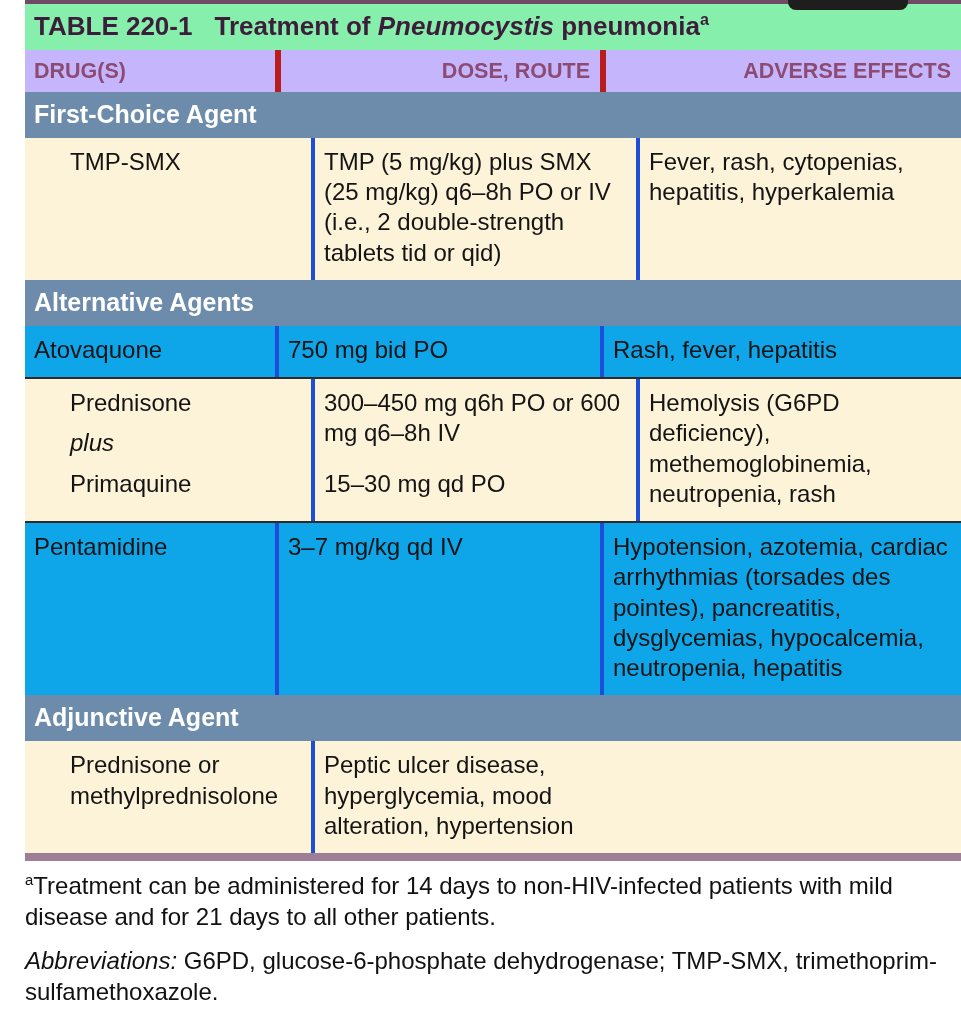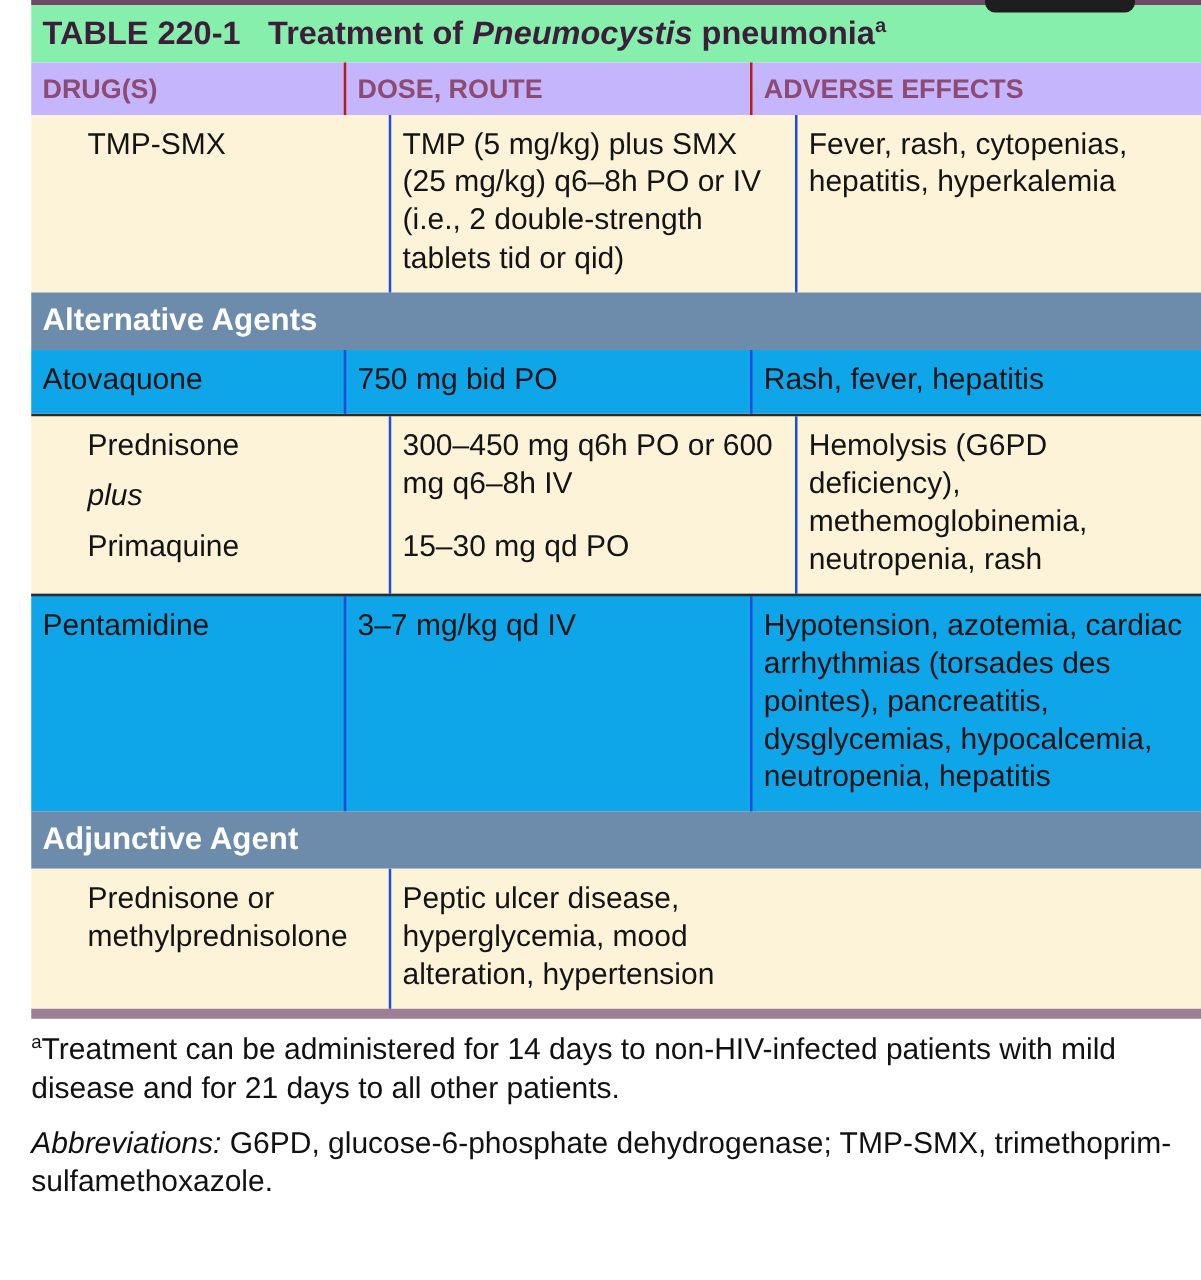--- a/index.html
+++ b/index.html
@@ -35,36 +35,36 @@
     display: grid;
     grid-template-columns: 250px 325px 1fr;
   }
   .head-row {
     background: #c4b5fd;
     color: #8d4a73;
     font-weight: bold;
     font-size: 21.5px;
   }
   .hcell { padding: 9px 10px 8px 9px; }
-  .hcell + .hcell { border-left: 2px solid #b91c1c; }
+  .hcell + .hcell { border-left: 6px solid #b91c1c; text-align: right; }
 
   .section-bar {
     background: #6d8cac;
     color: #ffffff;
     font-weight: bold;
     font-size: 25px;
     padding: 8px 10px 9px 9px;
   }
 
   .cell {
     padding: 9px 10px 12px 9px;
     font-size: 24px;
     line-height: 1.26;
   }
-  .cell + .cell { border-left: 2px solid #1d4ed8; }
+  .cell + .cell { border-left: 4px solid #1d4ed8; }
   .cream { background: #fdf3d9; padding-left: 36px; }
   .white { background: #0ea5e9; }
   .rows .row + .row { border-top: 2px solid #2b2b2b; }
 
   .conj { margin: 10px 0; }
   .dose-para2 { margin-top: 20px; }
 
   .bottom-rule { height: 8px; background: #9d7e96; }
 
   .footnotes {
@@ -86,20 +86,21 @@
   <div class="title-bar">
     <span class="title-label">TABLE 220-1</span><span><span>Treatment of </span><span class="it">Pneumocystis</span><span> pneumonia</span><sup>a</sup></span>
   </div>
 
   <div class="head-row">
     <div class="hcell">DRUG(S)</div>
     <div class="hcell">DOSE, ROUTE</div>
     <div class="hcell">ADVERSE EFFECTS</div>
   </div>
 
+  <div class="section-bar">First-Choice Agent</div>
   <div class="rows">
     <div class="row cream">
       <div class="cell">
         <div>TMP-SMX</div>
       </div>
       <div class="cell">
         <div>TMP (5 mg/kg) plus SMX (25 mg/kg) q6–8h PO or IV (i.e., 2 double-strength tablets tid or qid)</div>
       </div>
       <div class="cell">
         <div>Fever, rash, cytopenias, hepatitis, hyperkalemia</div>

